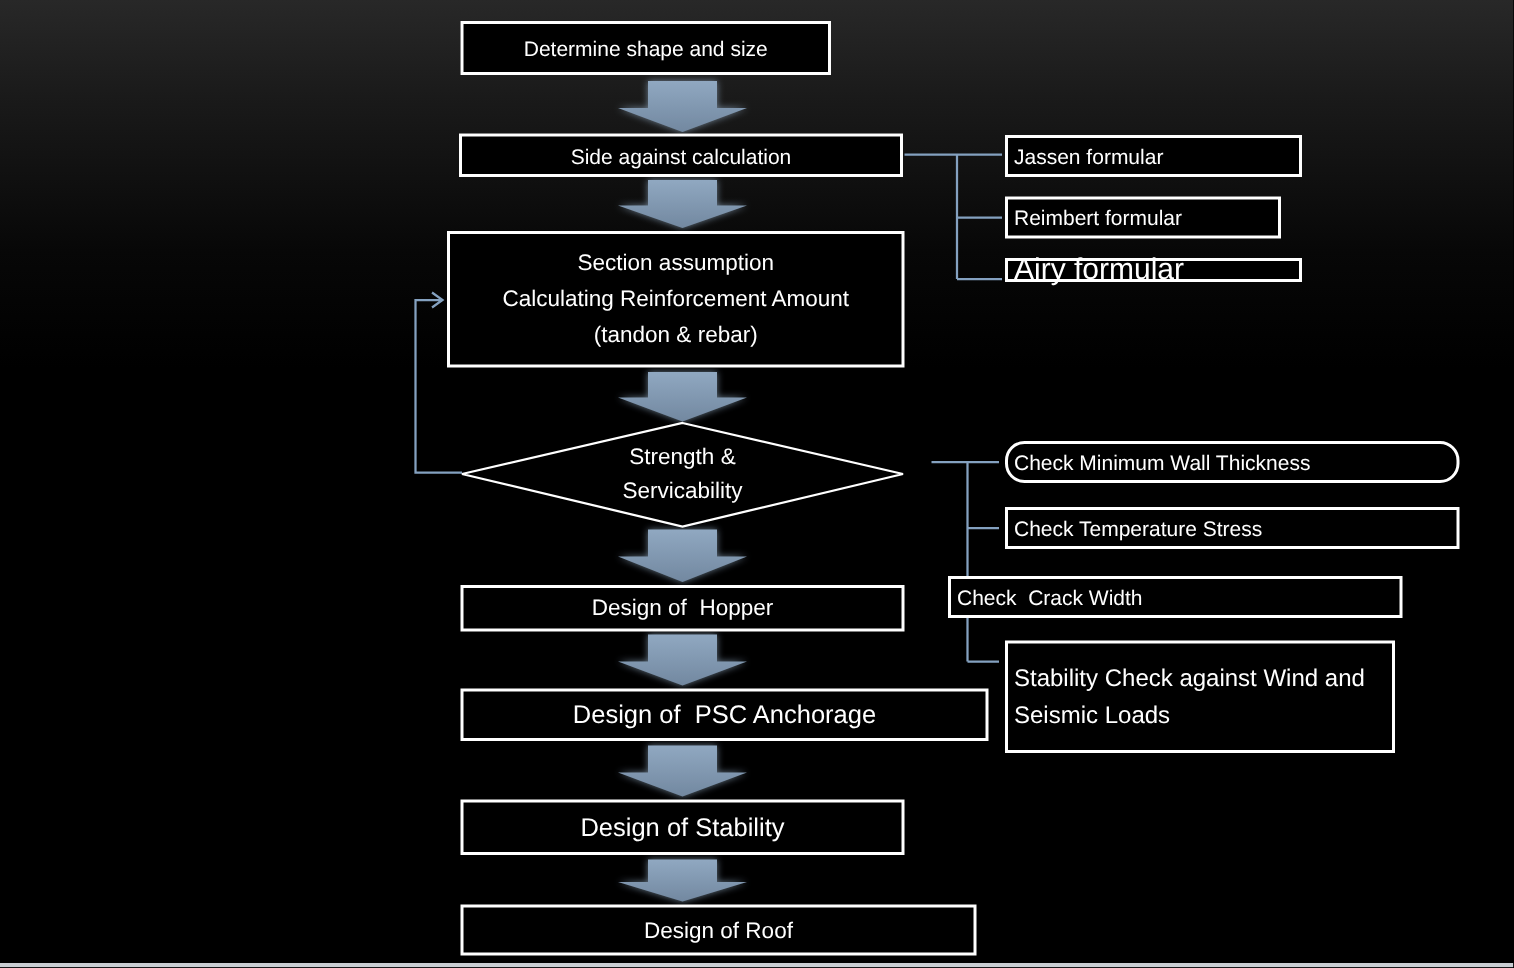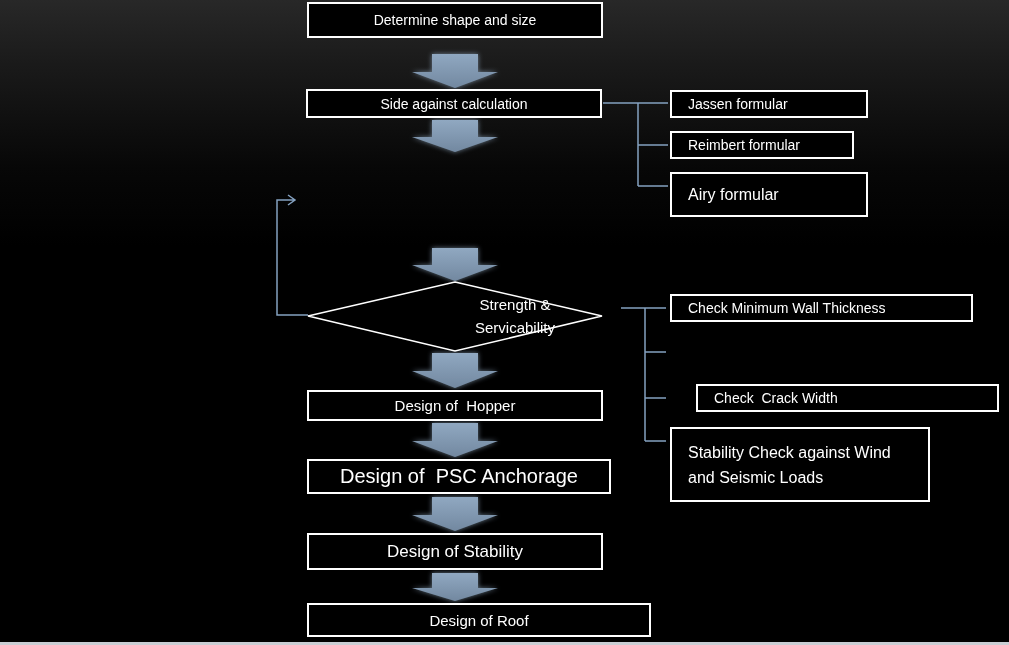--- a/index.html
+++ b/index.html
@@ -16,26 +16,26 @@
   .box {
     position: absolute;
     box-sizing: border-box;
     background: #000000;
     border: 2px solid #ffffff;
     display: flex;
     align-items: center;
   }
   .box span { white-space: pre-wrap; }
   .c { justify-content: center; text-align: center; }
-  .l { padding-left: 16px; padding-right: 8px; }
+  .l { padding-left: 4px; padding-right: 8px; }
   .diamond-label {
     position: absolute;
     display: flex;
     align-items: center;
-    justify-content: flex-end;
+    justify-content: center;
     text-align: center;
   }
   .diamond-label span { white-space: pre-wrap; }
   .bottom-edge {
     position: absolute;
     left: 0; bottom: 0;
     width: 100%; height: 3px;
     background: #c9ced3;
   }
 </style>
@@ -67,68 +67,76 @@
 
     <g stroke="#84a1c0" stroke-width="1.5" fill="none">
       <path d="M603 103 H668 M638 103 V186 M638 145 H668 M638 186 H668"></path>
       <path d="M621 308 H666 M645 308 V441 M645 352 H666 M645 398 H666 M645 441 H666"></path>
       <path d="M308 315 H277 V200 H294 M288 195 L295 200 L288 205"></path>
     </g>
 
     <polygon points="455,282 602,316 455,351 308,316" fill="#000000" stroke="#ffffff" stroke-width="1.5"></polygon>
   </svg>
 
-  <div class="box c" style="left:307px;top:2px;width:296px;height:36px;font-size:14px;">
+  <div class="box c" style="left:307px;top:14px;width:247px;height:36px;font-size:14px;">
       <span>Determine shape and size</span>
     </div>
 
   <div class="box c" style="left:306px;top:89px;width:296px;height:29px;font-size:14px;">
       <span>Side against calculation</span>
     </div>
 
+  <div class="box c" style="left:298px;top:154px;width:305px;height:91px;font-size:15px;line-height:24px;">
+      <span>Section assumption
+Calculating Reinforcement Amount
+(tandon &amp; rebar)</span>
+    </div>
 
   <div class="diamond-label" style="left:355px;top:291px;width:200px;height:50px;font-size:15px;line-height:23px;">
       <span>Strength &amp;
 Servicability</span>
     </div>
 
   <div class="box c" style="left:307px;top:390px;width:296px;height:31px;font-size:15px;">
       <span>Design of  Hopper</span>
     </div>
 
-  <div class="box c" style="left:307px;top:459px;width:304px;height:35px;font-size:20px;">
+  <div class="box c" style="left:307px;top:459px;width:352px;height:35px;font-size:17px;">
       <span>Design of  PSC Anchorage</span>
     </div>
 
   <div class="box c" style="left:307px;top:533px;width:296px;height:37px;font-size:17px;">
       <span>Design of Stability</span>
     </div>
 
   <div class="box c" style="left:307px;top:603px;width:344px;height:34px;font-size:15px;">
       <span>Design of Roof</span>
     </div>
 
   <div class="box l" style="left:670px;top:90px;width:198px;height:28px;font-size:14px;">
       <span>Jassen formular</span>
     </div>
 
   <div class="box l" style="left:670px;top:131px;width:184px;height:28px;font-size:14px;">
       <span>Reimbert formular</span>
     </div>
 
-  <div class="box l" style="left:670px;top:172px;width:198px;height:45px;font-size:16px;">
+  <div class="box l" style="left:670px;top:172px;width:198px;height:16px;font-size:20px;">
       <span>Airy formular</span>
     </div>
 
-  <div class="box l" style="left:670px;top:294px;width:303px;height:28px;font-size:14px;">
+  <div class="box l" style="left:670px;top:294px;width:303px;height:28px;font-size:14px;border-radius:13px;">
       <span>Check Minimum Wall Thickness</span>
     </div>
 
+  <div class="box l" style="left:670px;top:338px;width:303px;height:28px;font-size:14px;">
+      <span>Check Temperature Stress</span>
+    </div>
 
-  <div class="box l" style="left:696px;top:384px;width:303px;height:28px;font-size:14px;">
+  <div class="box l" style="left:632px;top:384px;width:303px;height:28px;font-size:14px;">
       <span>Check  Crack Width</span>
     </div>
 
   <div class="box l" style="left:670px;top:427px;width:260px;height:75px;font-size:16px;line-height:25px;">
       <span>Stability Check against Wind and Seismic Loads</span>
     </div>
 
   <div class="bottom-edge"></div>
 </div>
 

